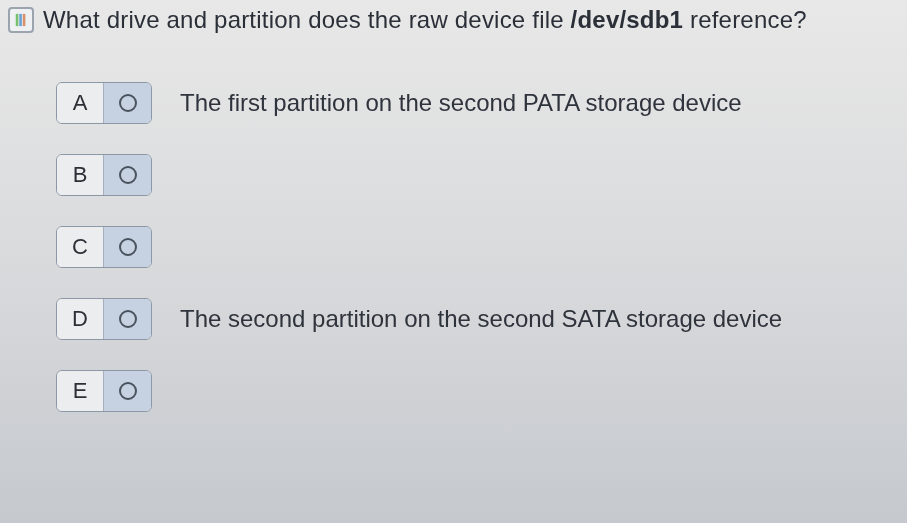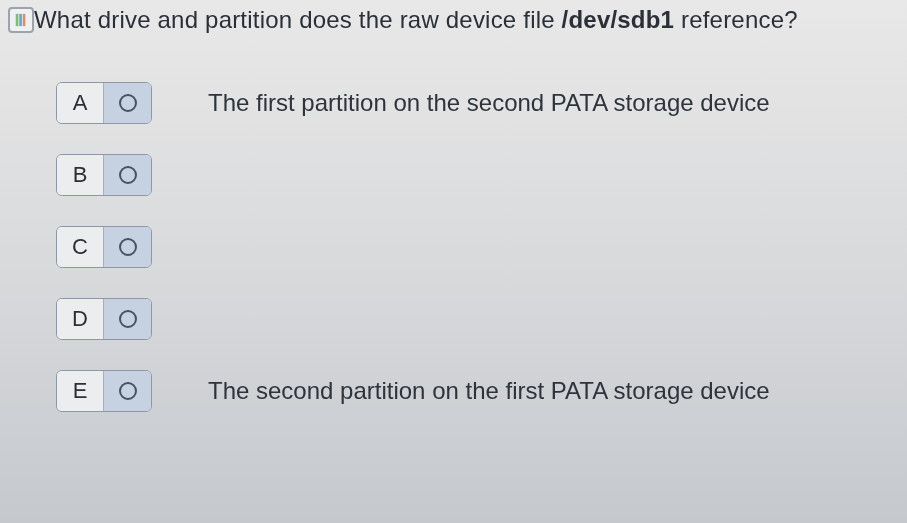--- a/index.html
+++ b/index.html
@@ -6,21 +6,21 @@
   html, body { width: 907px; height: 523px; }
   body {
     font-family: "Segoe UI", Arial, sans-serif;
     background: linear-gradient(180deg, #e8e8e8 0%, #d9dadc 50%, #c5c9ce 100%);
     padding: 0;
     color: #2a2a30;
   }
   .question-row {
     display: flex;
     align-items: center;
-    gap: 0;
+    gap: 9px;
     padding: 6px 0 18px 8px;
   }
   .qicon {
     width: 26px; height: 26px;
     border: 2px solid #9aa3ae;
     border-radius: 4px;
     background: #eef0f2;
     display: flex; align-items: center; justify-content: center;
     flex-shrink: 0;
   }
@@ -72,21 +72,20 @@
   .radio-circle {
     width: 18px; height: 18px;
     border: 2px solid #4a525e;
     border-radius: 50%;
     background: transparent;
   }
   .answer-text {
     font-size: 24px;
     font-weight: 400;
     color: #2e333c;
-    margin-left: 28px;
   }
 </style>
 </head>
 <body>
 
 <div class="question-row">
   <div class="qicon">
     <svg viewBox="0 0 16 16">
       <rect x="2" y="1" width="3" height="14" fill="#78c06e"></rect>
       <rect x="6" y="1" width="3" height="14" fill="#6aa3d8"></rect>
@@ -128,25 +127,25 @@
     </div>
   </div>
 
   <div class="option-row">
     <div class="selector">
       <div class="letter">D</div>
       <div class="radio">
         <div class="radio-circle"></div>
       </div>
     </div>
+    <div class="answer-text">The second partition on the second SATA storage device</div>
   </div>
 
   <div class="option-row">
     <div class="selector">
       <div class="letter">E</div>
       <div class="radio">
         <div class="radio-circle"></div>
       </div>
     </div>
-    <div class="answer-text">The second partition on the first PATA storage device</div>
   </div>
 
 </div>
 
 </body></html>

